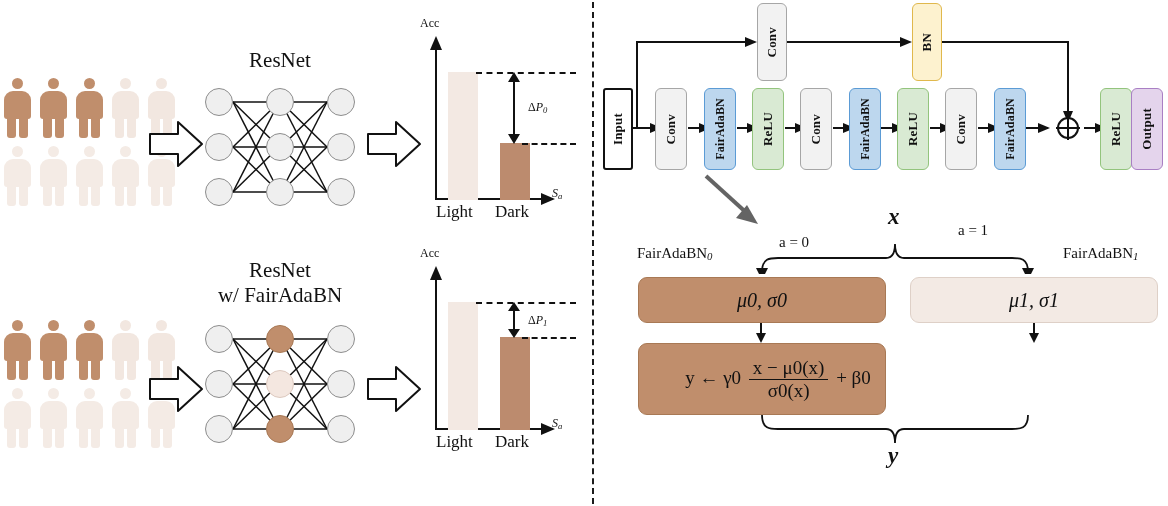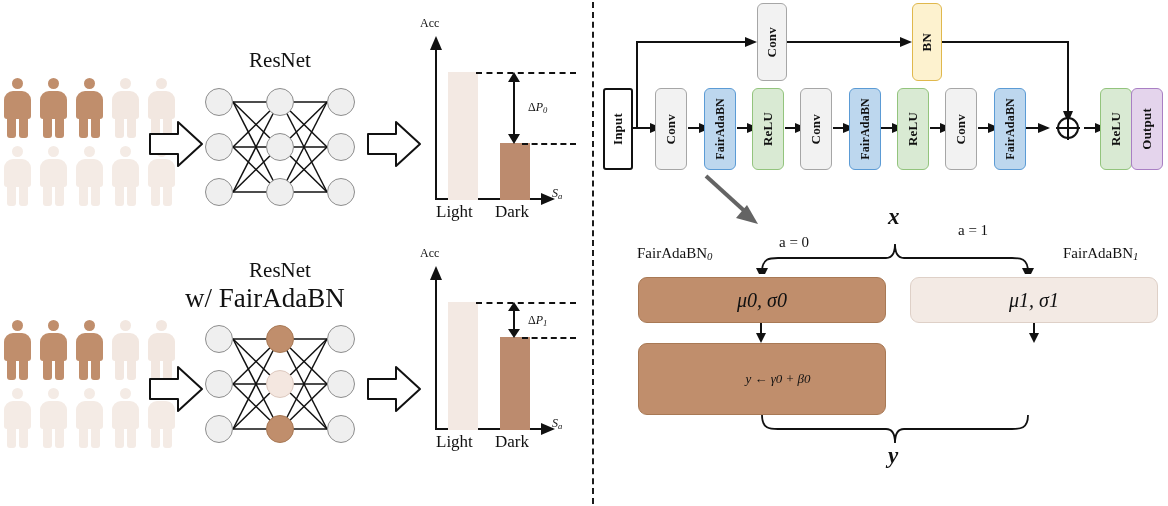--- a/index.html
+++ b/index.html
@@ -67,21 +67,21 @@
         font-size:20px;}
   .dlab{position:absolute;font-size:15px;white-space:nowrap;}
   .xlab{position:absolute;font-size:23px;font-style:italic;font-weight:bold;}
   .alab{position:absolute;font-size:15px;white-space:nowrap;}
 
   
   .frac{display:inline-block;vertical-align:middle;text-align:center;
         margin:0 3px;}
   .frac .num{display:block;padding:0 4px 1px 4px;border-bottom:1.6px solid #111;}
   .frac .den{display:block;padding:1px 4px 0 4px;}
-  .eq{font-style:italic;white-space:nowrap;font-size:13px;line-height:1.05;margin-left:32px;}
+  .eq{white-space:nowrap;font-size:19px;line-height:1.05;margin-left:32px;}
 </style>
 </head>
 <body>
 
 <div class="fig">
 
   <div class="divider"></div>
 
   <div class="people" style="left:4px;top:78px;width:180px;height:130px;">
 
@@ -315,21 +315,21 @@
     <div class="node" style="left:0px;top:45px;"></div>
     <div class="node" style="left:0px;top:90px;"></div>
     <div class="node" style="left:61px;top:0px;background:#c08e6c;border-color:#a87955;"></div>
     <div class="node" style="left:61px;top:45px;background:#f4e7e0;border-color:#ddc9bf;"></div>
     <div class="node" style="left:61px;top:90px;background:#c08e6c;border-color:#a87955;"></div>
     <div class="node" style="left:122px;top:0px;"></div>
     <div class="node" style="left:122px;top:45px;"></div>
     <div class="node" style="left:122px;top:90px;"></div>
   </div>
   <div class="abs" style="left:205px;top:258px;width:150px;text-align:center;font-size:21px;">ResNet</div>
-  <div class="abs" style="left:185px;top:283px;width:190px;text-align:left;font-size:27px;">w/ FairAdaBN</div>
+  <div class="abs" style="left:185px;top:283px;width:190px;text-align:center;font-size:21px;">w/ FairAdaBN</div>
 
   <svg class="bigarrow" style="left:366px;top:363px;" width="56" height="52" viewBox="0 0 56 52">
     <polygon points="2,16 30,16 30,4 54,26 30,48 30,36 2,36" fill="#ffffff" stroke="#111" stroke-width="2" stroke-linejoin="round"></polygon>
   </svg>
 
   <div class="chart" style="left:424px;top:258px;width:160px;height:200px;">
     <div class="axis-v" style="left:11px;top:20px;height:152px;"></div>
     <svg style="position:absolute;left:5px;top:8px;" width="14" height="16">
       <polygon points="7,0 13,14 1,14" fill="#111"></polygon>
       </svg>
@@ -488,20 +488,24 @@
     </svg>
   <svg class="abs" style="left:1027px;top:323px;" width="14" height="20">
     <line x1="7" y1="0" x2="7" y2="13" stroke="#111" stroke-width="2"></line>
     <polygon points="7,20 2,10 12,10" fill="#111"></polygon>
     </svg>
 
   <div class="dbox" style="left:638px;top:343px;width:248px;height:72px;background:#c08e6c;border:1.4px solid #a87955;">
     <div class="eq">
       <span>y ←</span>
       <span>γ0</span>
+      <span class="frac">
+        <span class="num">x − μ0(x)</span>
+        <span class="den">σ0(x)</span>
+      </span>
       <span>+ β0</span>
     </div>
   </div>
 
 
   <svg class="abs" style="left:750px;top:415px;" width="290" height="32">
     <g stroke="#111" stroke-width="1.8" fill="none">
       <path d="M12,0 C12,14 20,14 28,14 L136,14 C144,14 145,22 145,28
                C145,22 146,14 154,14 L262,14 C270,14 278,14 278,0"></path>
     </g>

